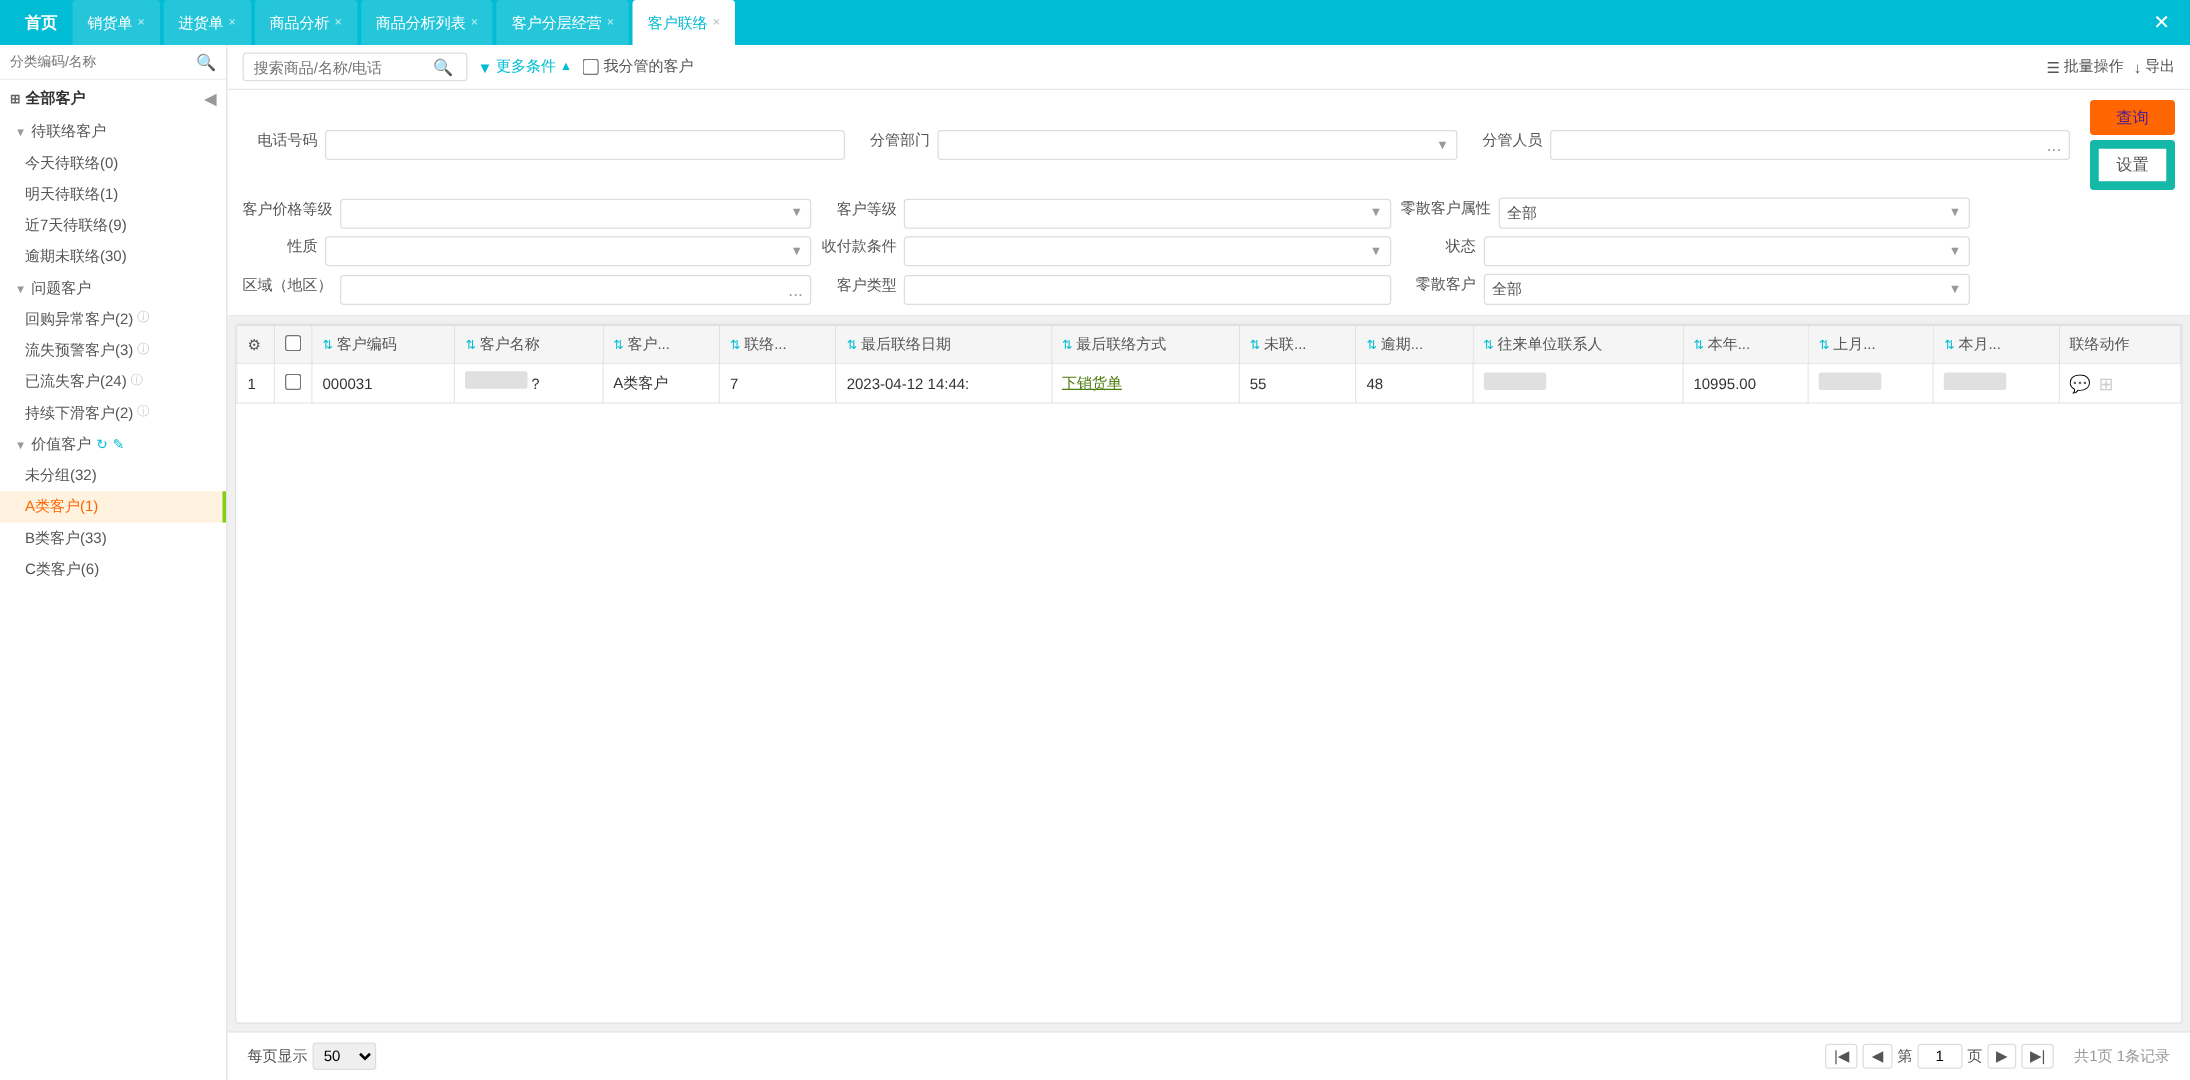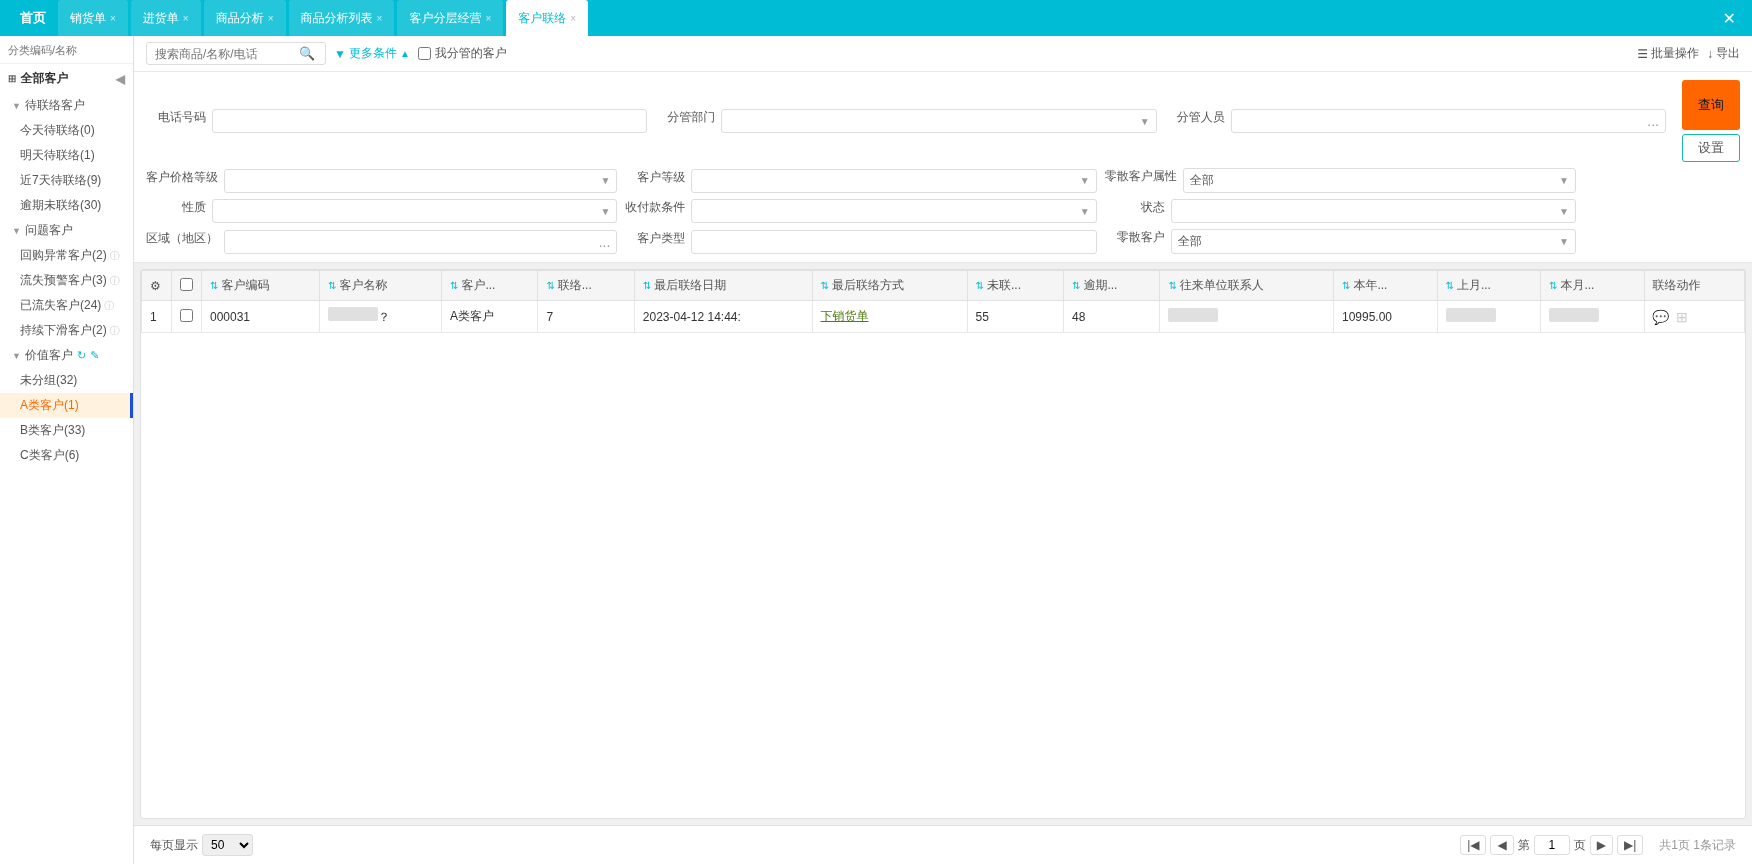--- a/index.html
+++ b/index.html
@@ -61,21 +61,21 @@
 
     
     .main-layout {
       display: flex;
       height: calc(100vh - 36px);
       background: #f0f0f0;
     }
 
     
     .sidebar {
-      width: 134px;
+      width: 182px;
       background: #fff;
       border-right: 1px solid #e0e0e0;
       display: flex;
       flex-direction: column;
       overflow-y: auto;
       flex-shrink: 0;
     }
     .sidebar-search {
       display: flex;
       align-items: center;
@@ -128,27 +128,27 @@
     .sidebar-group-label .arrow {
       font-size: 9px;
       color: #999;
     }
     .sidebar-item {
       padding: 4px 8px 4px 20px;
       font-size: 12px;
       color: #555;
       cursor: pointer;
       display: flex;
-      align-items: center;
+      align-items: flex-start;
       gap: 3px;
     }
     .sidebar-item.active {
       background: #fff3e0;
       color: #ff6600;
-      border-right: 3px solid #1d4ed8;
+      border-right: 3px solid #84cc16;
     }
     .sidebar-item .info-icon {
       color: #ccc;
       font-size: 10px;
     }
 
     
     .content-area {
       flex: 1;
       display: flex;
@@ -261,32 +261,32 @@
       border-radius: 3px;
       padding: 3px 6px;
       font-size: 12px;
       color: #555;
       outline: none;
       min-height: 24px;
     }
 
     .query-btn {
       background: #ff6600;
-      color: #0f172a;
+      color: #4c1d95;
       border: none;
       border-radius: 3px;
-      padding: 16px 16px;
+      padding: 5px 16px;
       font-size: 13px;
       cursor: pointer;
       white-space: nowrap;
     }
     .settings-btn {
       background: #fff;
       color: #555;
-      border: 1px solid #14b8a6;
+      border: 7px solid #14b8a6;
       border-radius: 3px;
       padding: 4px 14px;
       font-size: 13px;
       cursor: pointer;
       white-space: nowrap;
     }
 
     
     .table-container {
       flex: 1;

